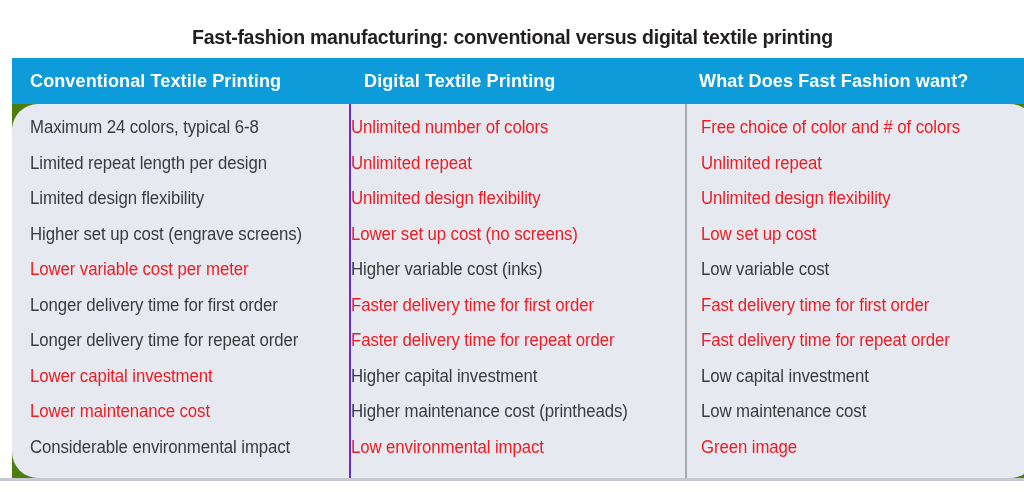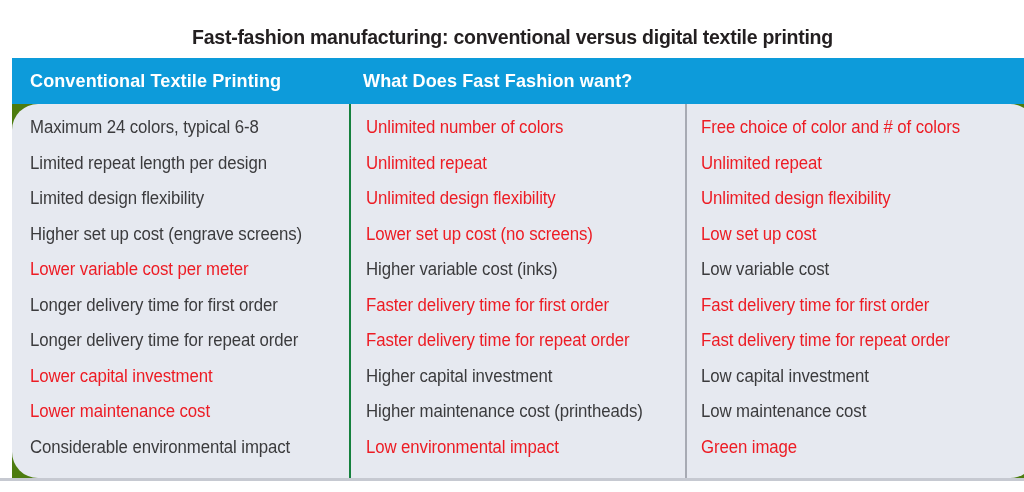--- a/index.html
+++ b/index.html
@@ -86,21 +86,21 @@
     background: #e6e9f0;
     box-sizing: border-box;
     border-radius: 26px;
   }
 
   .col {
     box-sizing: border-box;
     padding-top: 6px;
   }
   .col.c1 { width: 337px; padding-left: 18px; }
-  .col.c2 { width: 336px; padding-left: 15px; border-left: 2px solid #15803d; }
+  .col.c2 { width: 336px; border-left: 2px solid #6d28d9; }
   .col.c3 { width: 351px; padding-left: 14px; border-left: 2px solid #a7aab3; }
 
   .cell {
     height: 35.5px;
     line-height: 35.5px;
     font-family: "Liberation Sans", sans-serif;
     font-size: 17.5px;
     color: #3b3b3d;
     white-space: nowrap;
     letter-spacing: -0.1px;
@@ -133,20 +133,23 @@
 
   <div class="title-bar">
     <div class="title-text">Fast-fashion manufacturing: conventional versus digital textile printing</div>
   </div>
 
   <div class="table">
 
     <div class="thead">
       <div class="th col1">
         <span class="th-inner">Conventional Textile Printing</span>
+      </div>
+      <div class="th col2">
+        <span class="th-inner">Digital Textile Printing</span>
       </div>
       <div class="th col3">
         <span class="th-inner">What Does Fast Fashion want?</span>
       </div>
     </div>
 
     <div class="tbody">
 
       <div class="col c1">
         <div class="cell">Maximum 24 colors, typical 6-8</div>

